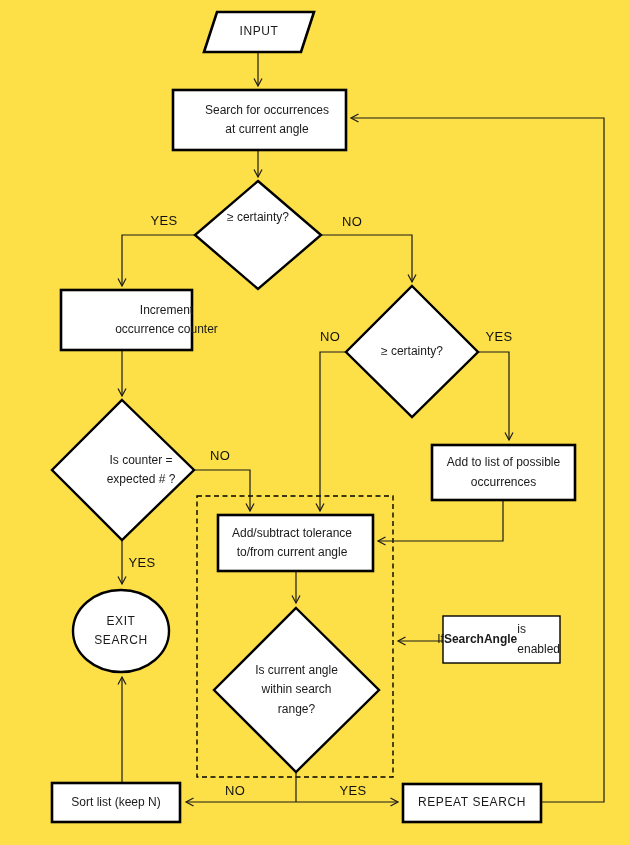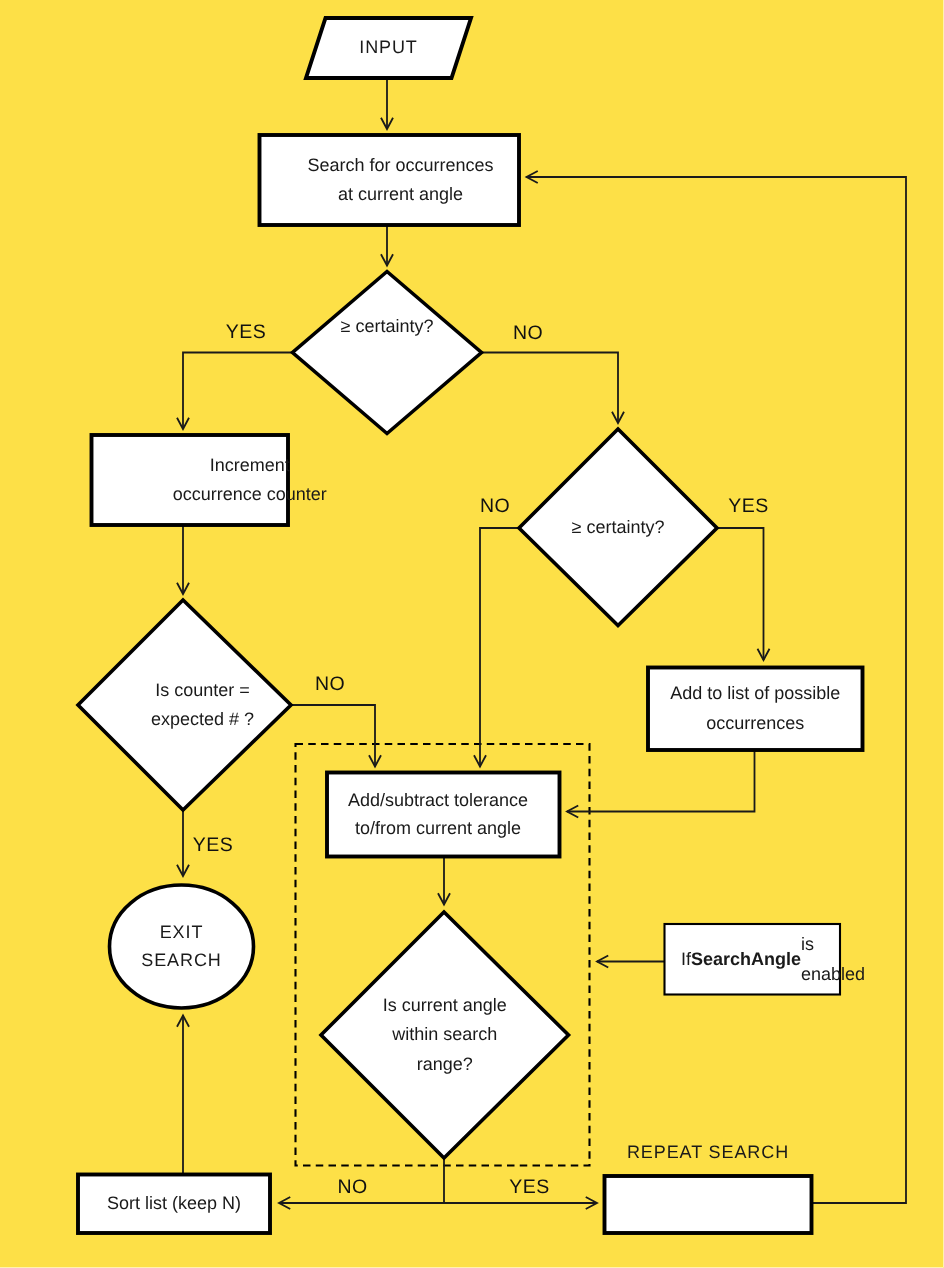--- a/index.html
+++ b/index.html
@@ -30,21 +30,21 @@
     width: 40px;
     height: 16px;
     display: flex;
     align-items: center;
     justify-content: center;
     font-size: 13px;
     letter-spacing: 0.3px;
     color: #111;
   }
   .note-lbl {
-    justify-content: space-between;
+    justify-content: flex-end;
     text-align: left;
     padding: 0 0 0 11px;
     box-sizing: border-box;
     line-height: 1.65;
     border-radius: 9px;
   }
   .caps { letter-spacing: 0.6px; }
 </style>
 </head>
 <body>
@@ -97,35 +97,35 @@
     </g>
   </svg>
 
   <div class="lbl caps" style="left:207px; top:12px; width:104px; height:40px;">INPUT</div>
   <div class="lbl" style="left:179px; top:90px; width:176px; height:60px;">Search for occurrences
 at current angle</div>
   <div class="lbl" style="left:195px; top:164px; width:126px; height:108px;">≥ certainty?</div>
   <div class="lbl" style="left:61px; top:290px; width:131px; height:60px;padding-left:40px;">Increment
 occurrence counter</div>
   <div class="lbl" style="left:346px; top:286px; width:132px; height:131px;">≥ certainty?</div>
-  <div class="lbl" style="left:64px; top:400px; width:142px; height:140px;">Is counter =
+  <div class="lbl" style="left:70px; top:400px; width:142px; height:140px;">Is counter =
 expected # ?</div>
   <div class="lbl" style="left:432px; top:445px; width:143px; height:55px;">Add to list of possible
 occurrences</div>
   <div class="lbl" style="left:218px; top:515px; width:148px; height:56px;">Add/subtract tolerance
 to/from current angle</div>
   <div class="lbl" style="left:214px; top:608px; width:165px; height:164px;">Is current angle
 within search
 range?</div>
   <div class="lbl caps" style="left:73px; top:590px; width:96px; height:82px;">EXIT
 SEARCH</div>
   <div class="lbl note-lbl" style="left:443px; top:616px; width:117px; height:47px;"><span>If </span><b>SearchAngle</b><span> is
 enabled</span></div>
   <div class="lbl" style="left:52px; top:783px; width:128px; height:39px;border-radius:16px;">Sort list (keep N)</div>
-  <div class="lbl caps" style="left:403px; top:750px; width:138px; height:38px;">REPEAT SEARCH</div>
+  <div class="lbl caps" style="left:403px; top:784px; width:138px; height:38px;">REPEAT SEARCH</div>
 
   <div class="edge-lbl" style="left:144px; top:212px;">YES</div>
   <div class="edge-lbl" style="left:332px; top:213px;">NO</div>
   <div class="edge-lbl" style="left:310px; top:328px;">NO</div>
   <div class="edge-lbl" style="left:479px; top:328px;">YES</div>
   <div class="edge-lbl" style="left:200px; top:447px;">NO</div>
   <div class="edge-lbl" style="left:122px; top:554px;">YES</div>
   <div class="edge-lbl" style="left:215px; top:782px;">NO</div>
   <div class="edge-lbl" style="left:333px; top:782px;">YES</div>
 

